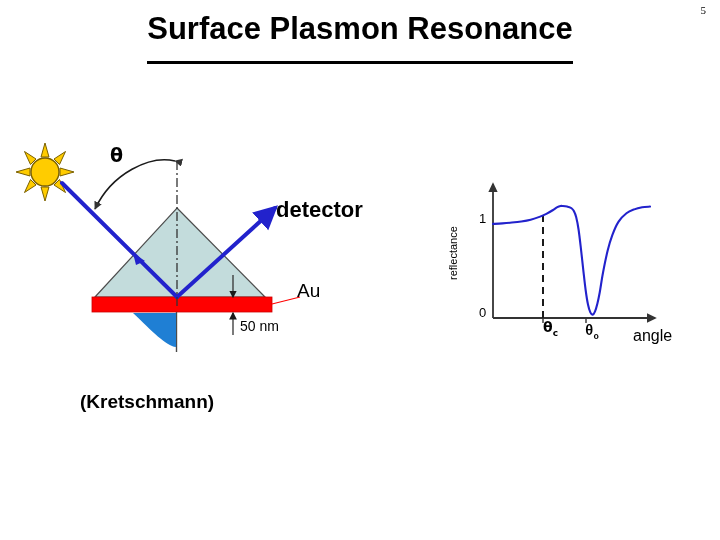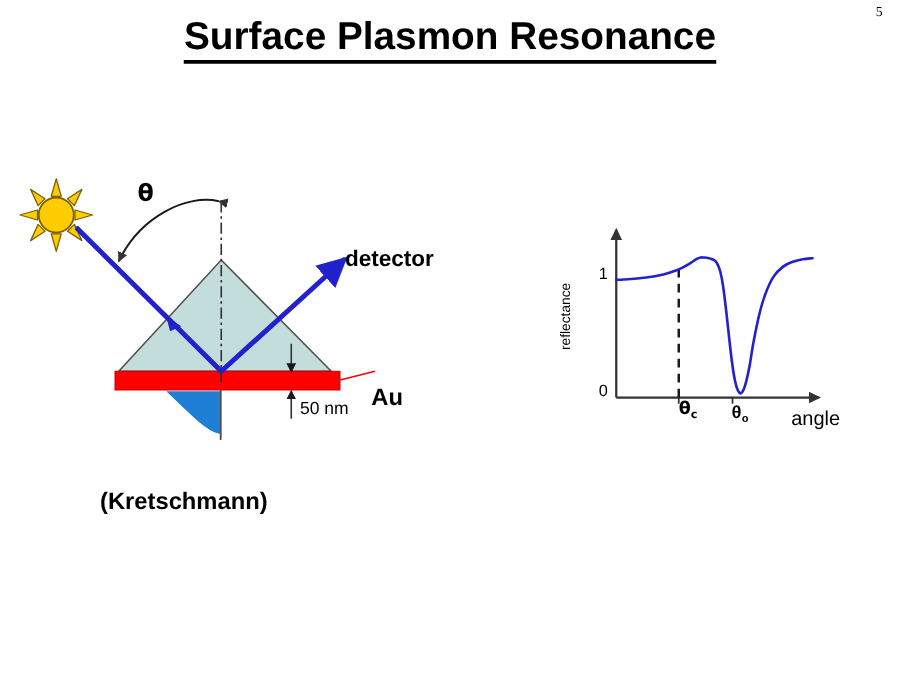--- a/index.html
+++ b/index.html
@@ -41,21 +41,21 @@
     width: 720px;
     text-align: center;
     font-family: "Liberation Sans", sans-serif;
     font-weight: bold;
     font-size: 31px;
     letter-spacing: 0px;
     color: #000;
   }
   .slide-title span {
     border-bottom: 3px solid #000;
-    padding-bottom: 2px;
+    padding-bottom: 15px;
   }
   
   svg.fig {
     position: absolute;
     overflow: visible;
   }
   #prism-figure { left: 0; top: 125px; width: 420px; height: 250px; }
   #plot-figure  { left: 440px; top: 170px; width: 250px; height: 185px; }
 
   
@@ -66,27 +66,27 @@
     white-space: nowrap;
   }
   .lbl-theta {
     left: 110px; top: 144px;
     font-size: 19px;
     font-weight: bold;
     font-family: "DejaVu Sans", sans-serif;
   }
   .lbl-detector {
     left: 276px; top: 197px;
-    font-size: 18px;
+    font-size: 22px;
     font-weight: bold;
   }
   .lbl-au {
-    left: 297px; top: 308px;
+    left: 297px; top: 280px;
     font-size: 19px;
-    font-weight: bold;
+    font-weight: normal;
   }
   .lbl-thick {
     left: 240px; top: 318px;
     font-size: 14px;
     font-weight: normal;
   }
   .lbl-caption {
     left: 80px; top: 391px;
     font-size: 19px;
     font-weight: bold;

